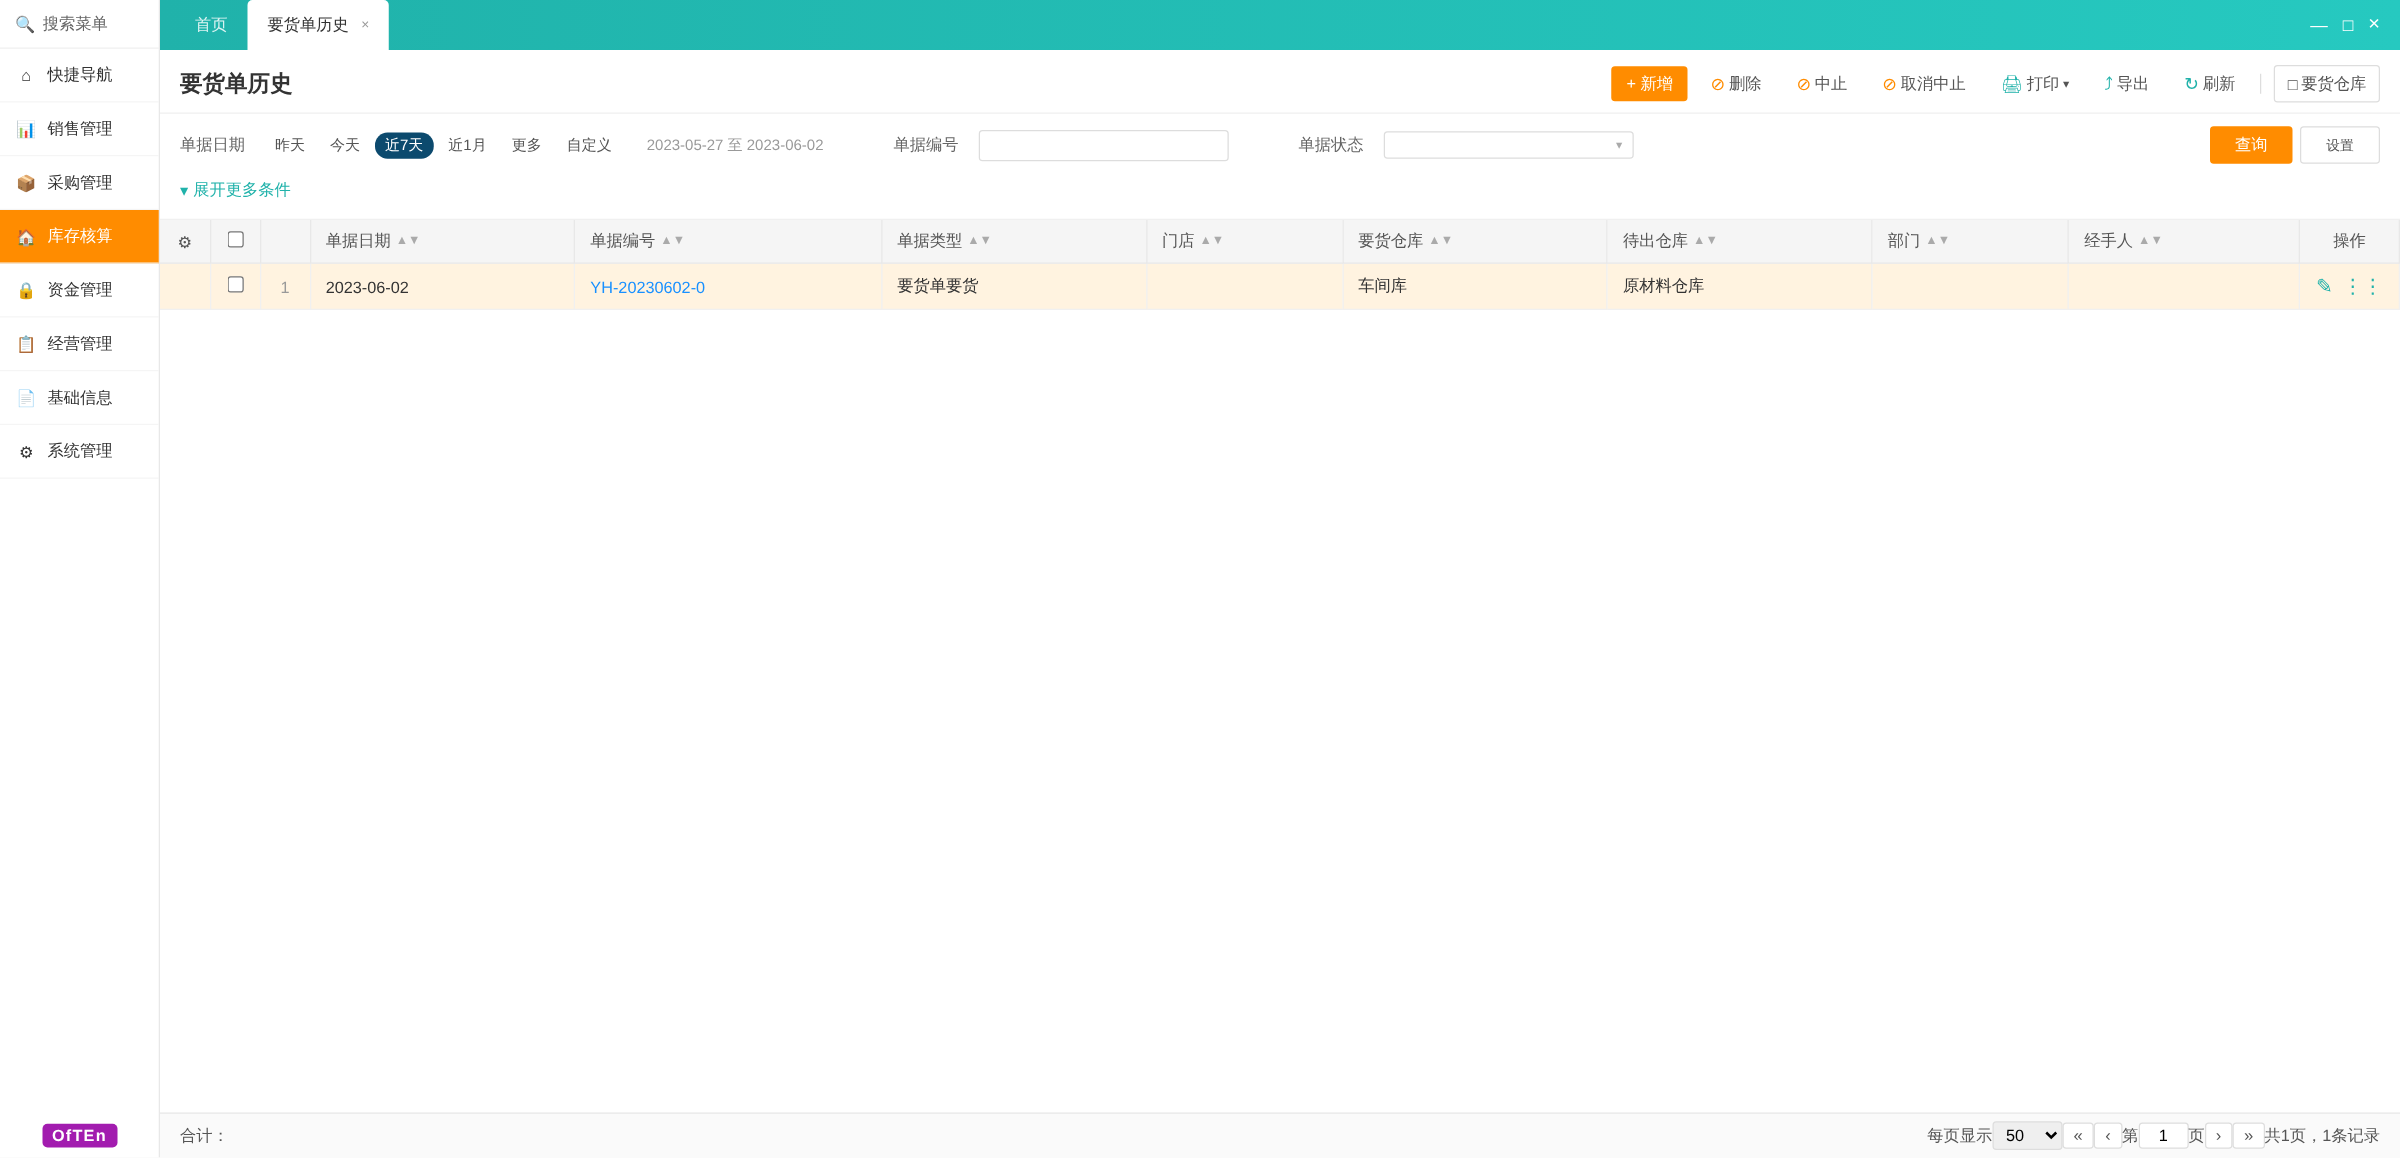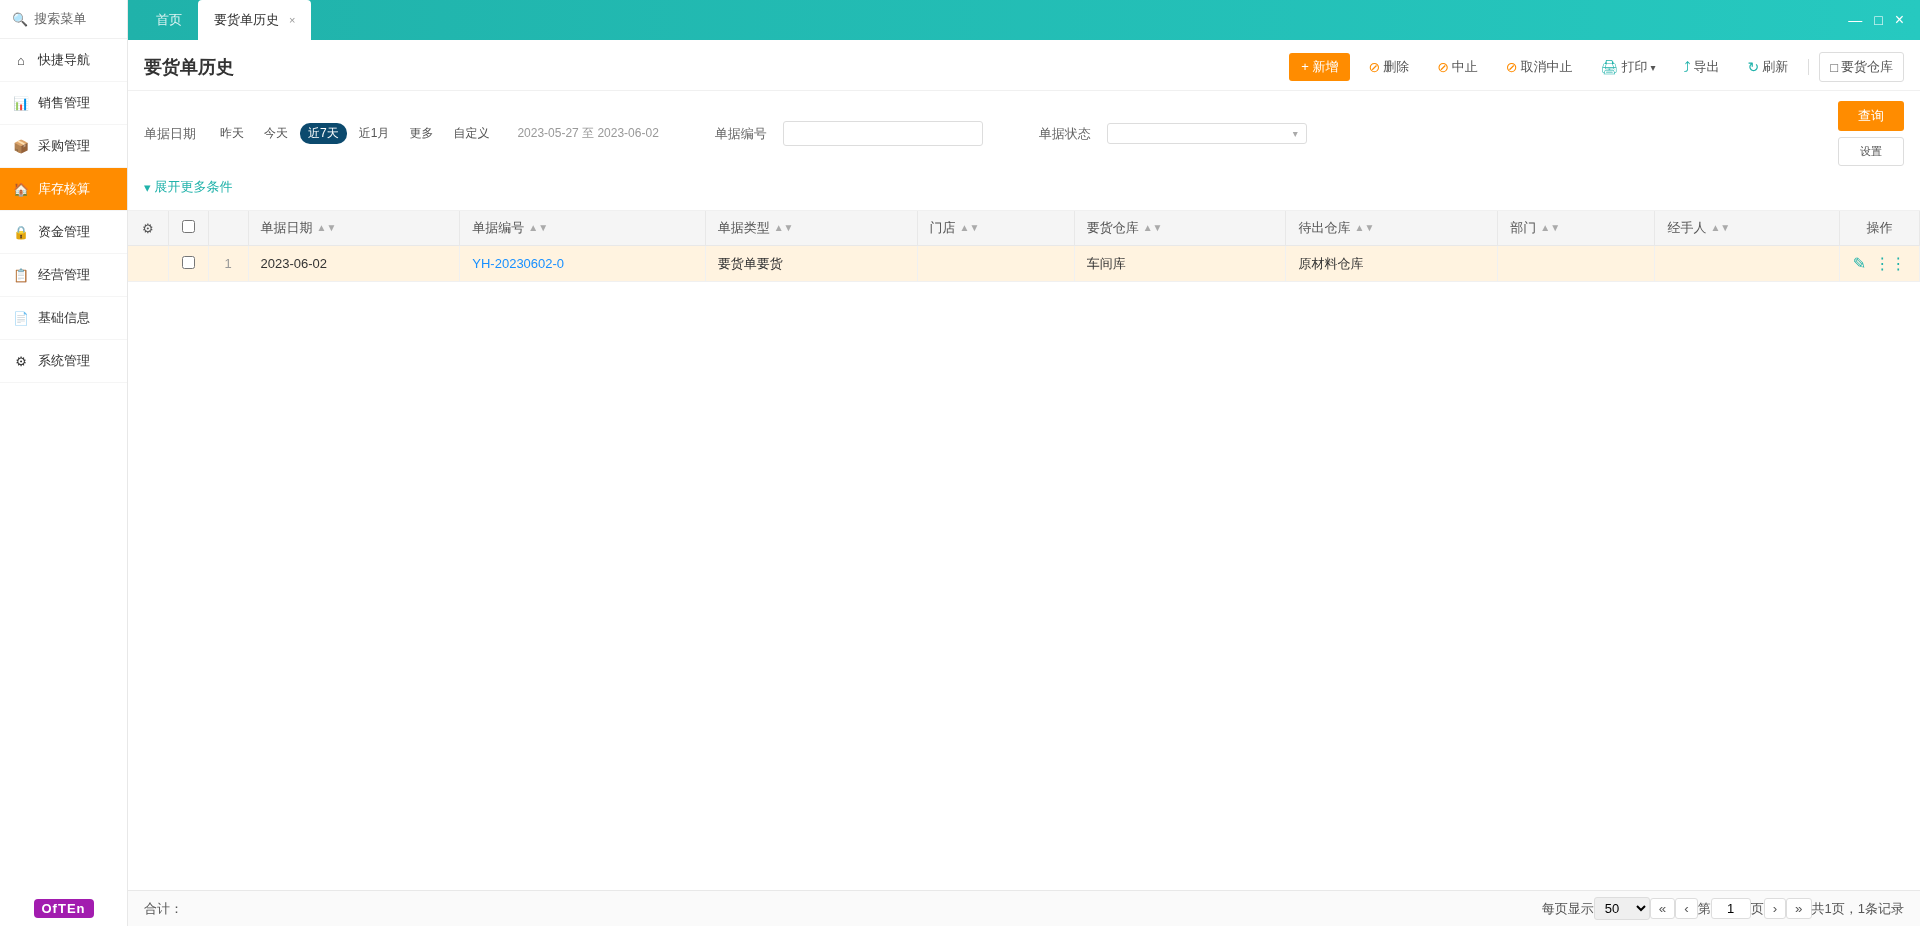--- a/index.html
+++ b/index.html
@@ -126,21 +126,21 @@
     }
     .filter-select-placeholder { color: #ccc; font-size: 13px; }
     .expand-more {
       display: flex; align-items: center; gap: 4px;
       color: #20b2aa; font-size: 13px; cursor: pointer;
       justify-content: center; padding: 4px 0;
     }
 
     
     .action-btns {
-      display: flex; flex-direction: column; gap: 6px; margin-left: auto; justify-content: center;
+      display: flex; flex-direction: row; gap: 6px; margin-left: auto; justify-content: center;
     }
     .btn-query {
       background: #ff8c00; color: #fff; border: none;
       padding: 6px 20px; border-radius: 3px; cursor: pointer; font-size: 13px;
     }
     .btn-settings {
       background: #fff; color: #555; border: 1px solid #ddd;
       padding: 6px 20px; border-radius: 3px; cursor: pointer; font-size: 11px;
     }
 

